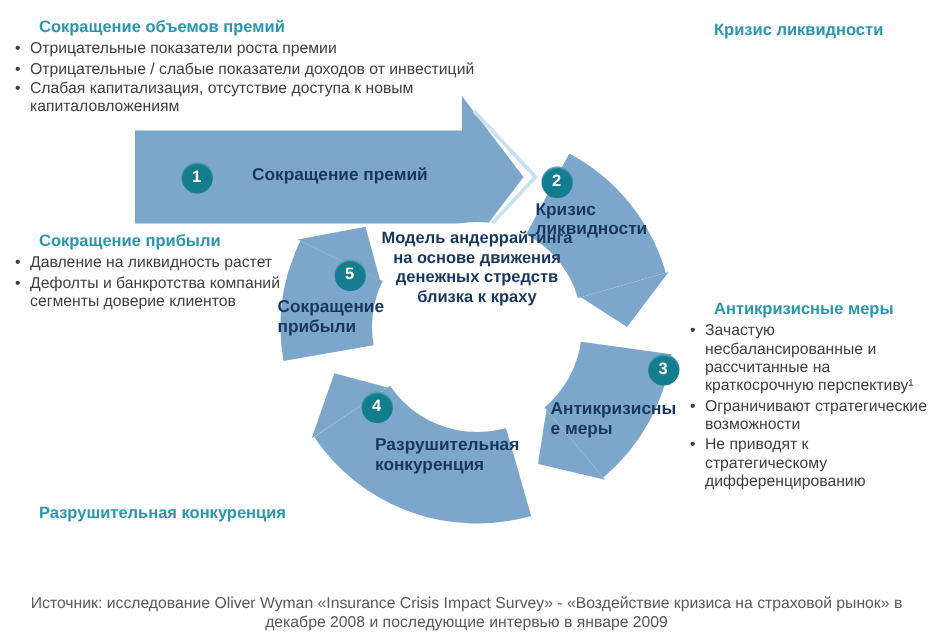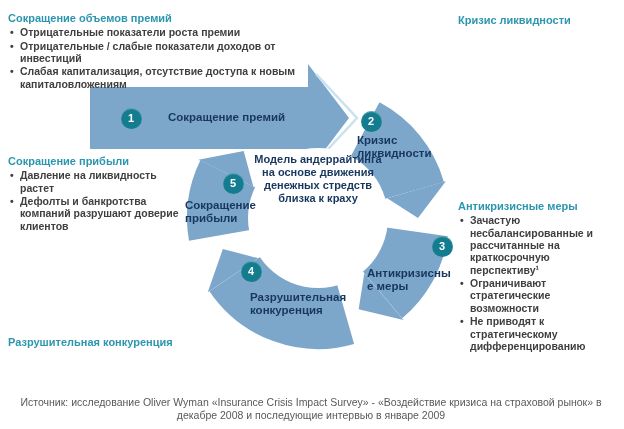--- a/index.html
+++ b/index.html
@@ -2,26 +2,26 @@
 <html><head>
 <meta charset="utf-8">
 <style>
   html,body{margin:0;padding:0;}
   body{
     width:624px;height:429px;position:relative;background:#ffffff;
     font-family:"Liberation Sans", sans-serif;overflow:hidden;
   }
   .sect{position:absolute;z-index:2;}
   .sect-title{
-    color:#2B96AE;font-weight:bold;font-size:11px;line-height:1.2;margin-bottom:1px;
+    color:#2B96AE;font-weight:bold;font-size:11px;line-height:1.2;margin-bottom:1px;margin-left:18px;
   }
   ul.bullets{margin:0;padding:0;list-style:none;}
   ul.bullets li{
     position:relative;padding-left:12px;margin:0 0 1px 0;
-    color:#3F3F3F;font-size:10.5px;line-height:1.18;font-weight:bold;
+    color:#3F3F3F;font-size:10.5px;line-height:1.18;
   }
   ul.bullets li::before{
     content:"\2022";position:absolute;left:2px;top:0;color:#3F3F3F;
   }
   #diagram-svg{position:absolute;left:0;top:0;z-index:1;}
   .badge{
     position:absolute;z-index:3;width:21px;height:21px;border-radius:50%;
     background:#137C8F;color:#ffffff;font-size:11px;font-weight:bold;
     text-align:center;line-height:21px;
     box-shadow:inset 0 1px 1px rgba(255,255,255,.35);
@@ -84,21 +84,21 @@
       <li>Отрицательные / слабые показатели доходов от инвестиций</li>
       <li>Слабая капитализация, отсутствие доступа к новым капиталовложениям</li>
     </ul>
 </div>
 
 <div class="sect" style="left:8px;top:155px;width:182px">
   <div class="sect-title">Сокращение прибыли</div>
   <ul class="bullets">
 
       <li>Давление на ликвидность растет</li>
-      <li>Дефолты и банкротства компаний разрушают доверие клиентов</li>
+      <li>Дефолты и банкротства компаний сегменты доверие клиентов</li>
     </ul>
 </div>
 
 <div class="sect" style="left:458px;top:14px;width:160px">
   <div class="sect-title">Кризис ликвидности</div>
 </div>
 
 <div class="sect" style="left:458px;top:200px;width:162px">
   <div class="sect-title">Антикризисные меры</div>
   <ul class="bullets">

